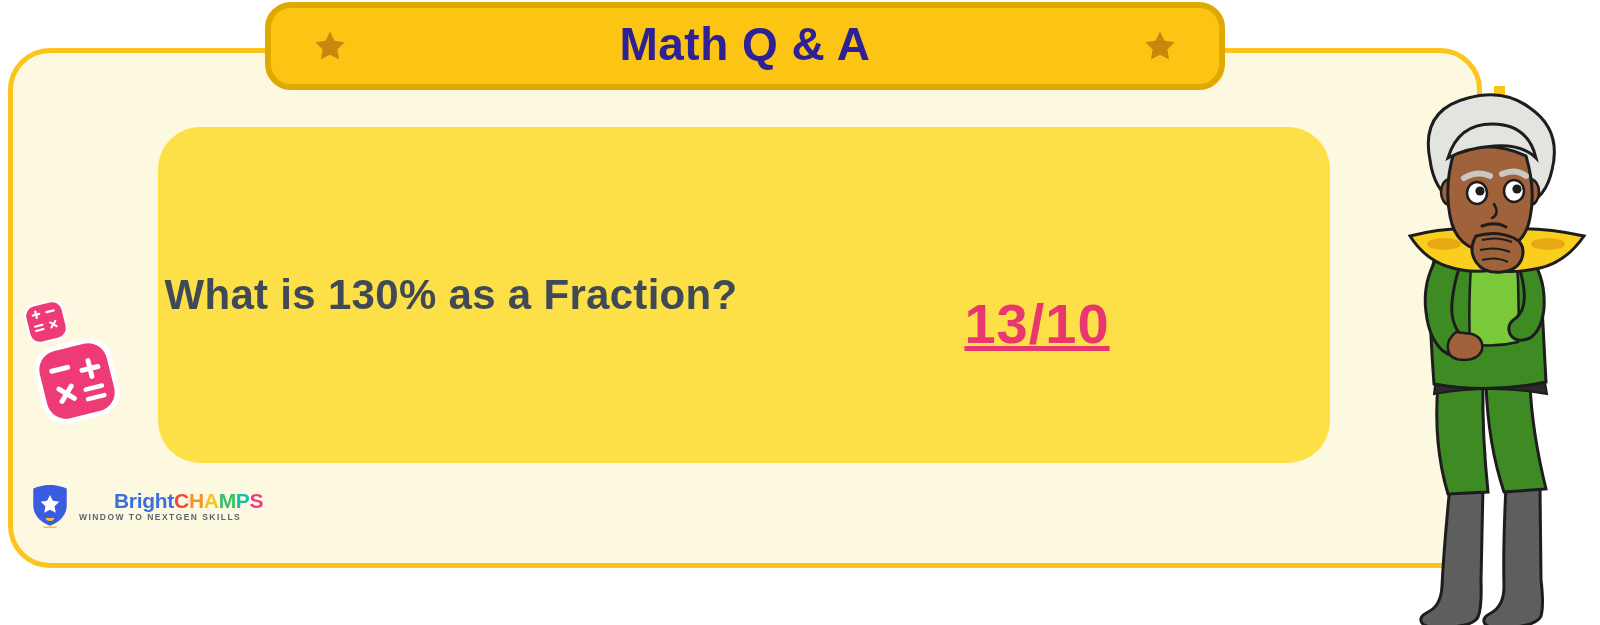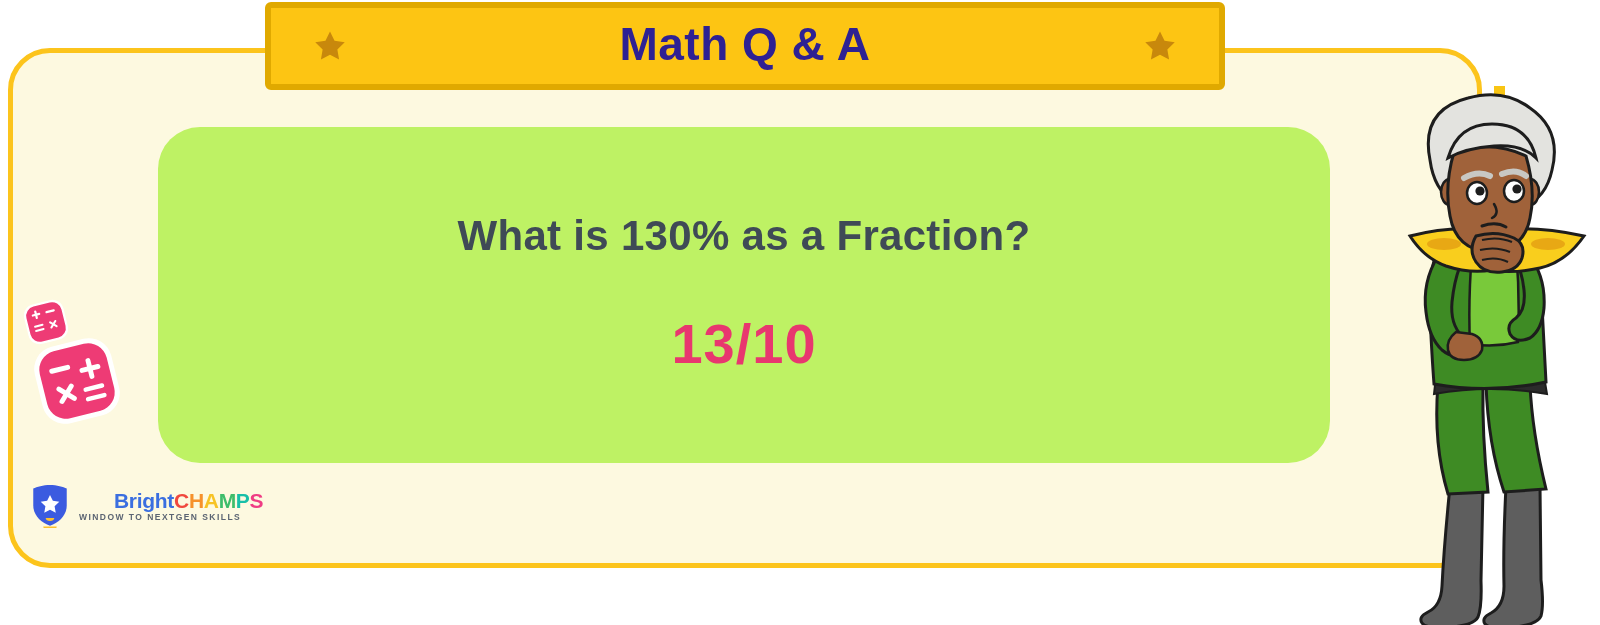--- a/index.html
+++ b/index.html
@@ -34,21 +34,21 @@
 
   
   #header-pill {
     position: absolute;
     left: 265px;
     top: 2px;
     width: 960px;
     height: 88px;
     background: #fdc513;
     border: 6px solid #e0a900;
-    border-radius: 6px;
+    border-radius: 26px;
     z-index: 6;
     display: flex;
     align-items: center;
     justify-content: space-between;
     padding: 0 42px;
   }
 
   #header-title {
     flex: 1;
     text-align: center;
@@ -62,28 +62,27 @@
 
   .pill-star { width: 34px; height: 34px; flex: 0 0 34px; display: block; }
 
   
   #question-card {
     position: absolute;
     left: 158px;
     top: 127px;
     width: 1172px;
     height: 336px;
-    background: #bef264;
+    background: #fde047;
     border-radius: 42px;
     z-index: 3;
     display: flex;
-    flex-direction: column;
+    flex-direction: row;
     align-items: center;
     justify-content: flex-start;
-    padding-top: 86px;
   }
 
   #question-text {
     font-size: 42px;
     font-weight: bold;
     color: #3f4a56;
     letter-spacing: 0.3px;
     line-height: 1.1;
     text-align: center;
     width: 100%;
@@ -91,20 +90,21 @@
 
   #answer-text {
     margin-top: 57px;
     font-size: 56px;
     font-weight: bold;
     color: #e8376f;
     letter-spacing: 1px;
     line-height: 1;
     text-align: center;
     width: 100%;
+    text-decoration: underline;
   }
 
   
   #calc-small {
     position: absolute;
     left: 24px;
     top: 300px;
     width: 44px;
     height: 44px;
     z-index: 4;

